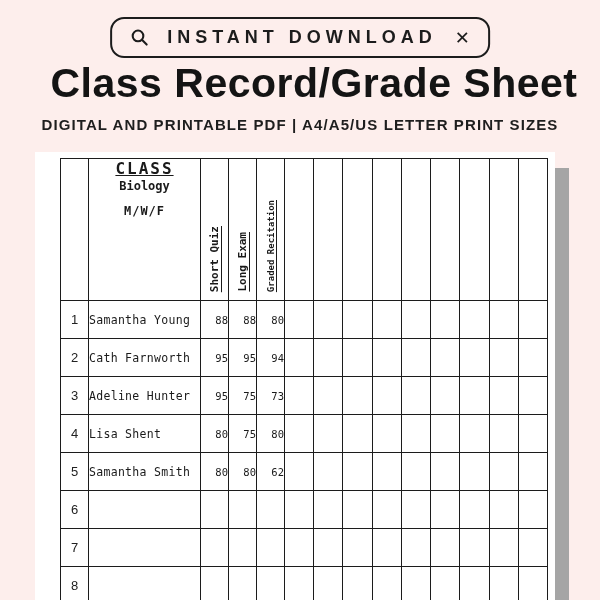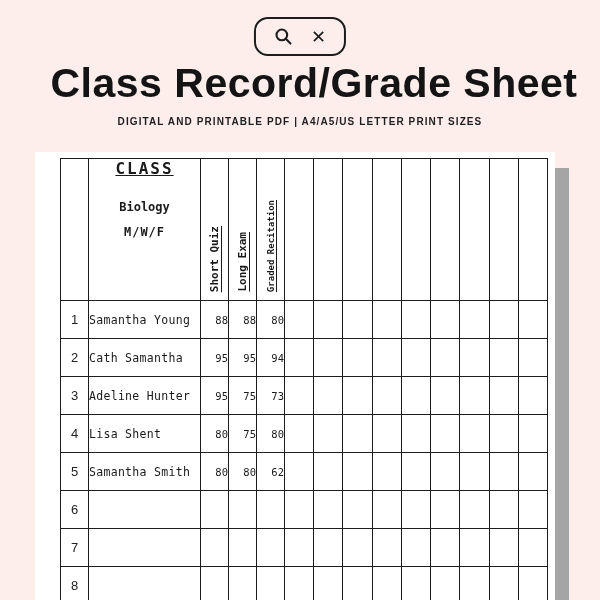--- a/index.html
+++ b/index.html
@@ -51,21 +51,21 @@
     font-weight: 700;
     letter-spacing: 0.5px;
     color: #141414;
     padding-left: 28px;
   }
   .subtitle {
     position: absolute;
     top: 116px;
     width: 100%;
     text-align: center;
-    font-size: 10px;
+    font-size: 15px;
     font-weight: 700;
     letter-spacing: 1.1px;
     color: #1e1e1e;
   }
 
   
   .paper {
     position: absolute;
     left: 35px;
     top: 152px;
@@ -92,21 +92,21 @@
   .grade-table thead tr { height: 142px; }
   .grade-table tbody tr { height: 38px; }
 
   .hand { font-family: "DejaVu Sans Mono", monospace; color: #1a1a1a; }
 
   .class-header { vertical-align: top; padding-top: 10px; }
   .class-label {
     font-size: 16px; font-weight: 700; text-decoration: underline;
     letter-spacing: 2px; text-align: center;
   }
-  .class-name { margin-top: 22px; font-size: 12px; text-align: center; }
+  .class-name { margin-top: 1px; font-size: 12px; text-align: center; }
   .class-sched { margin-top: 11px; font-size: 12px; text-align: center; letter-spacing: 1px; }
 
   .rot-header { vertical-align: bottom; }
   .rot {
     display: block;
     margin: 0 auto 8px auto;
     writing-mode: vertical-rl;
     transform: rotate(180deg);
     text-decoration: underline;
     font-size: 11px;
@@ -121,20 +121,21 @@
 </head>
 <body>
 
 <div class="badge">
   <span class="search-icon">
     <svg width="19" height="19" viewBox="0 0 20 20" aria-hidden="true">
       <circle cx="8.3" cy="8.3" r="5.6" fill="none" stroke="#1c1c1c" stroke-width="2.2"></circle>
       <line x1="12.7" y1="12.7" x2="17.4" y2="17.4" stroke="#1c1c1c" stroke-width="2.2" stroke-linecap="round"></line>
     </svg>
   </span>
+  <span class="badge-label">INSTANT DOWNLOAD</span>
   <span class="badge-close">✕</span>
 </div>
 
 <div class="title">Class Record/Grade Sheet</div>
 <div class="subtitle">DIGITAL AND PRINTABLE PDF | A4/A5/US LETTER PRINT SIZES</div>
 
 <div class="paper">
   <table class="grade-table">
     <colgroup>
       <col style="width:28px">
@@ -192,21 +193,21 @@
           <td></td>
           <td></td>
           <td></td>
           <td></td>
           <td></td>
           <td></td>
           <td></td>
         </tr>
         <tr>
           <td class="num-cell">2</td>
-          <td class="name-cell hand">Cath Samantha</td>
+          <td class="name-cell hand">Cath Farnworth</td>
           <td class="score-cell hand">95</td>
           <td class="score-cell hand">95</td>
           <td class="score-cell hand">94</td>
           <td></td>
           <td></td>
           <td></td>
           <td></td>
           <td></td>
           <td></td>
           <td></td>

